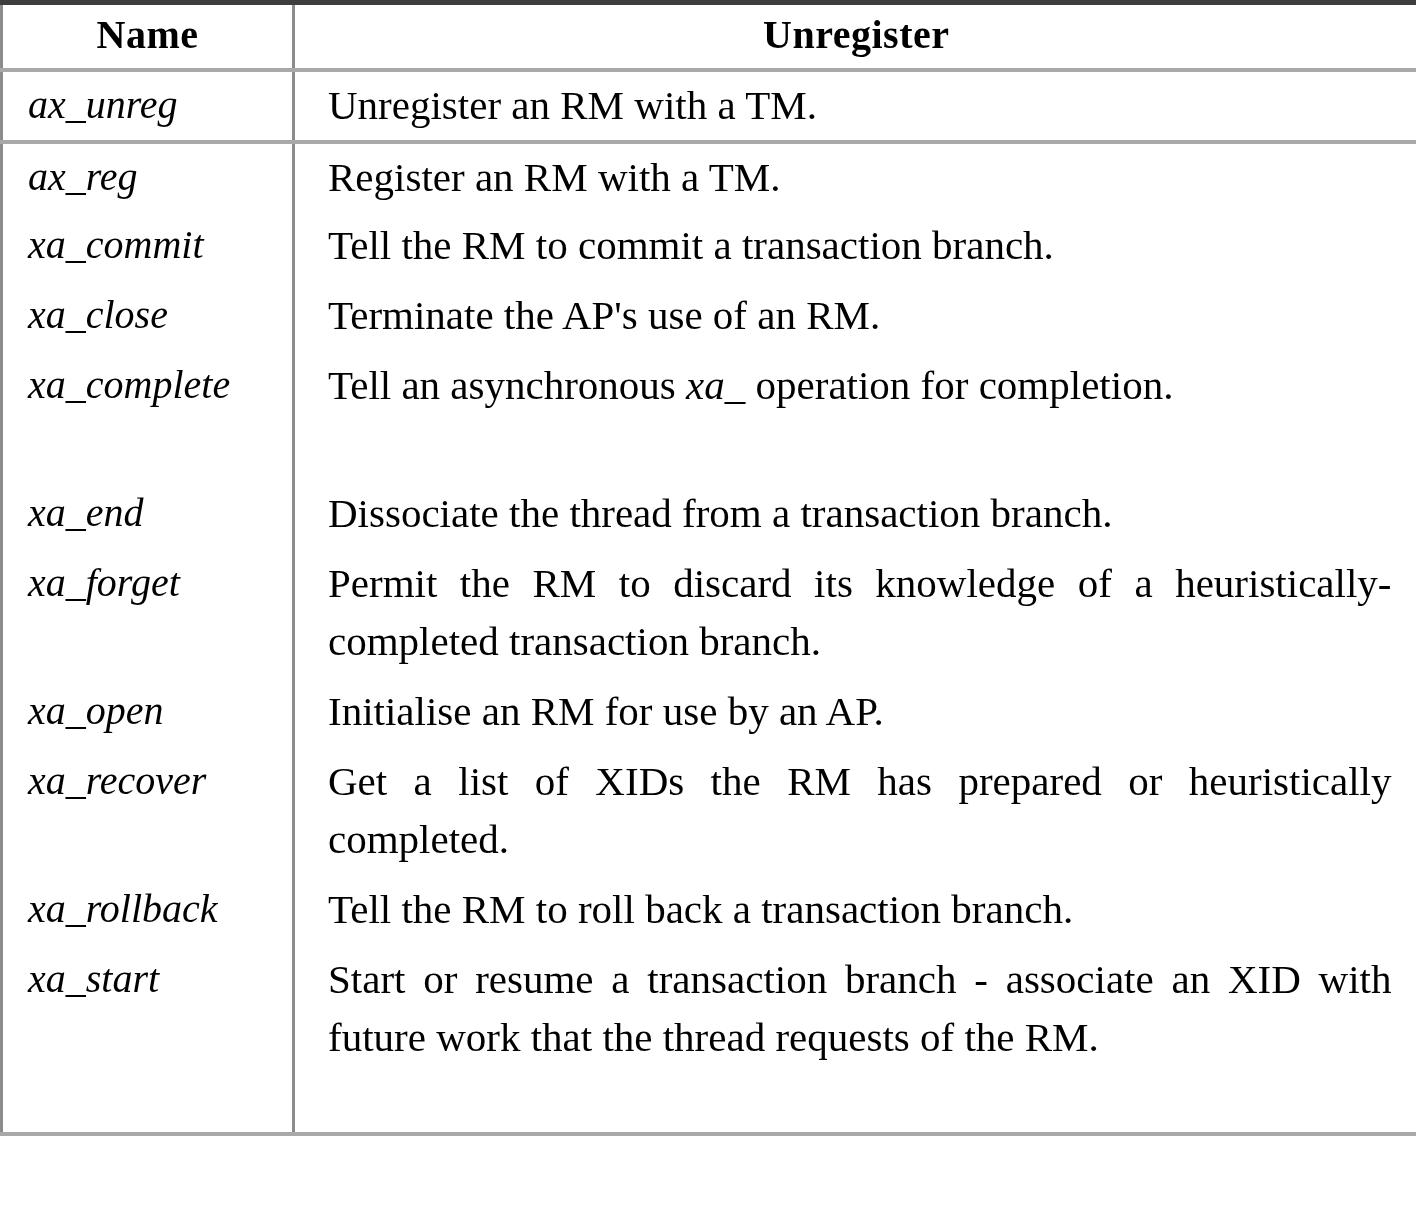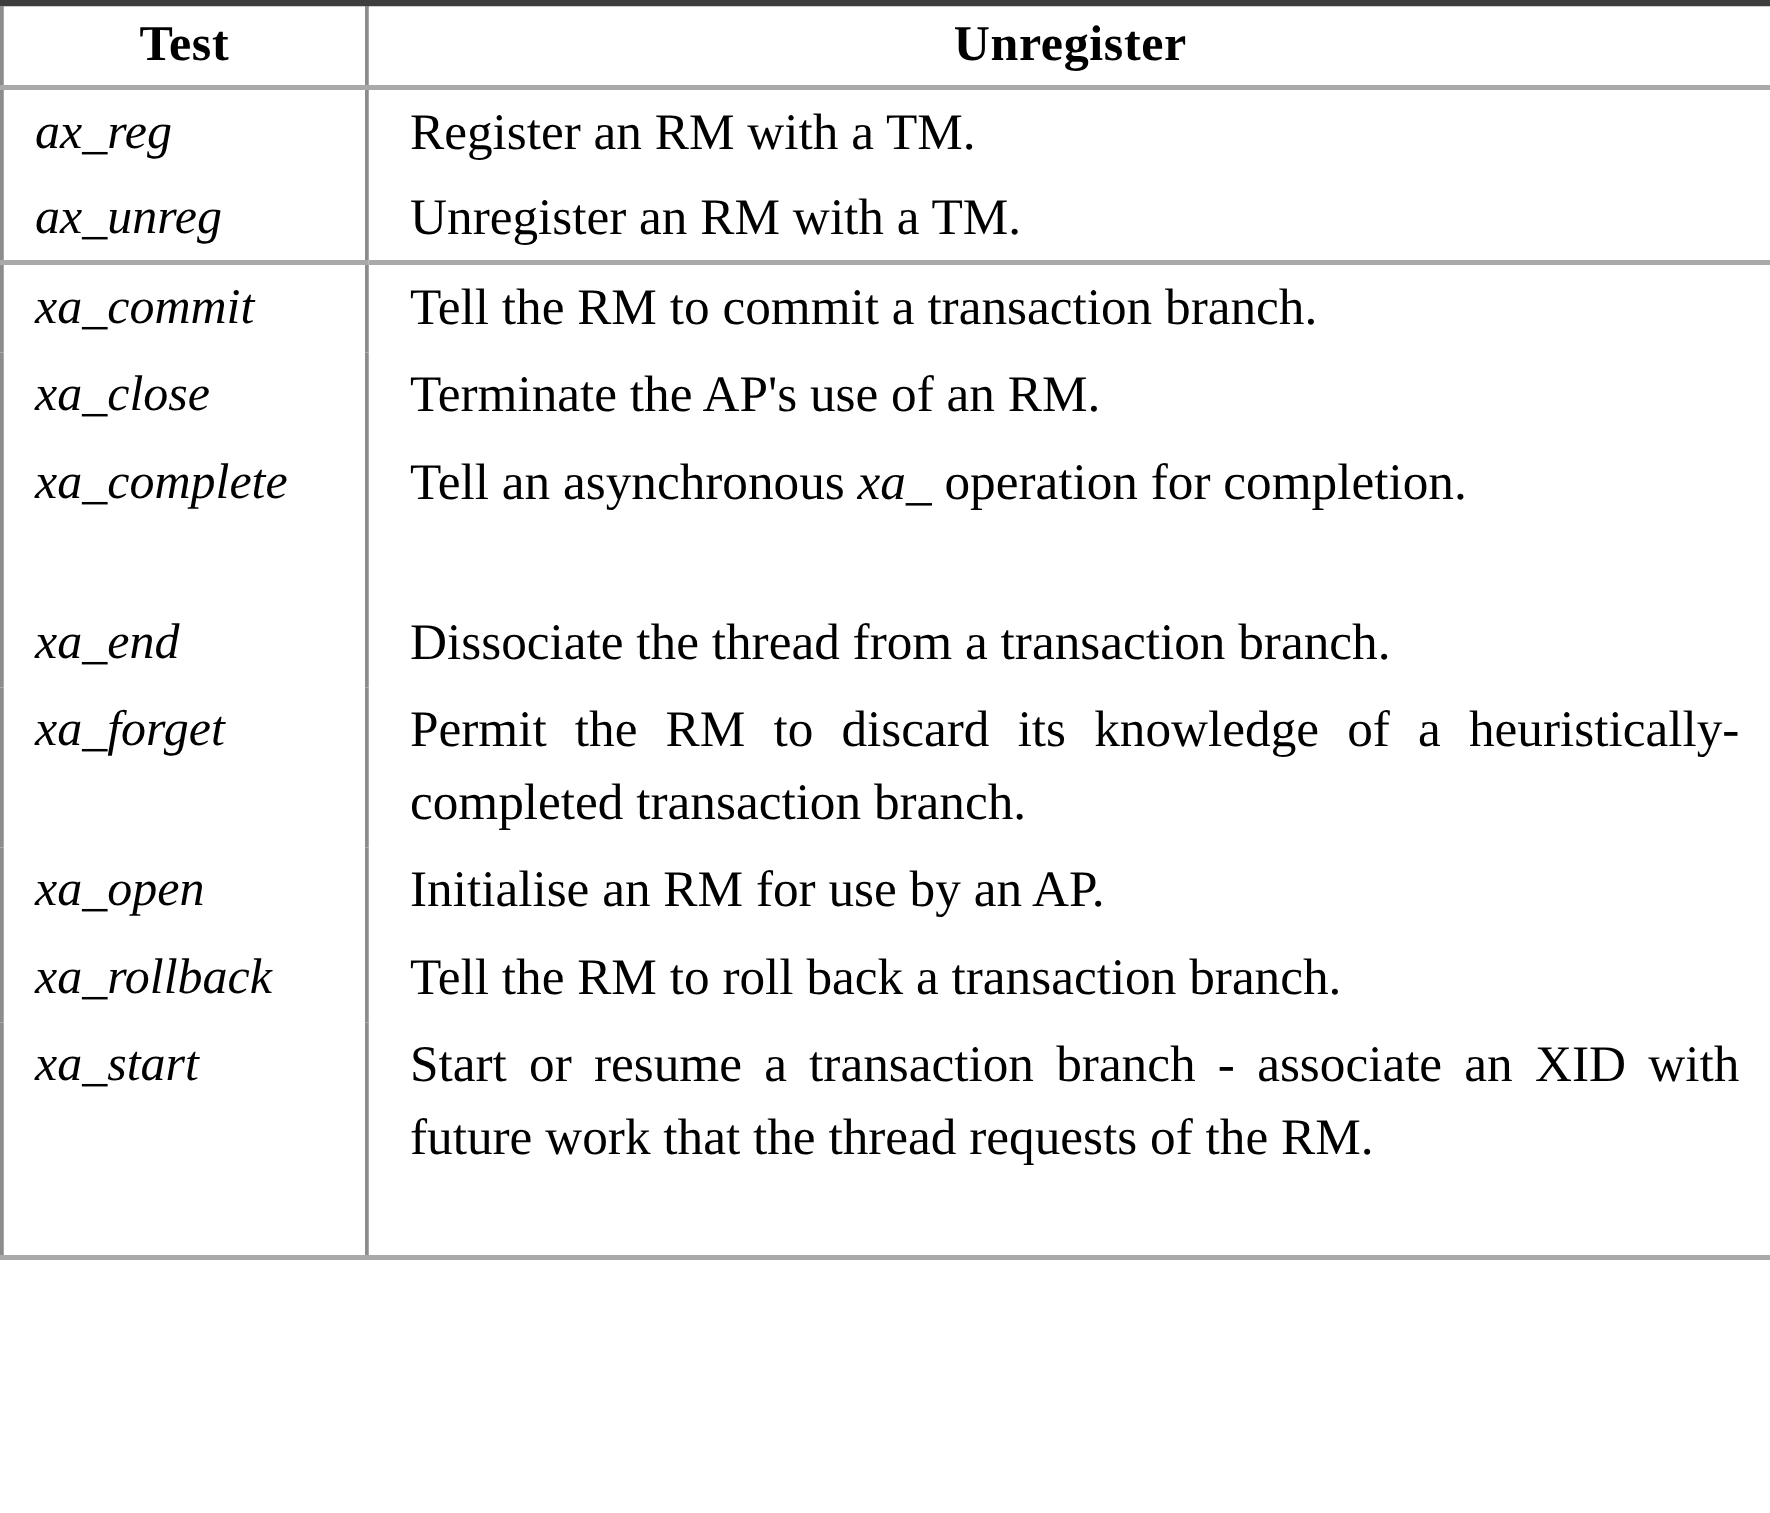--- a/index.html
+++ b/index.html
@@ -94,32 +94,32 @@
 <body>
 
 <div class="table-wrap">
   <table class="api-table">
     <colgroup>
       <col class="col-name">
       <col class="col-desc">
     </colgroup>
     <thead>
       <tr class="head-row">
-        <th class="head-cell name-cell">Test</th>
+        <th class="head-cell name-cell">Name</th>
         <th class="head-cell desc-head">Unregister</th>
       </tr>
     </thead>
     <tbody>
+      <tr class="r-ax group-end">
+        <td class="name-cell">ax_unreg</td>
+        <td class="desc-cell single">Unregister an RM with a TM.</td>
+      </tr>
       <tr class="r-ax">
         <td class="name-cell">ax_reg</td>
         <td class="desc-cell single">Register an RM with a TM.</td>
-      </tr>
-      <tr class="r-ax group-end">
-        <td class="name-cell">ax_unreg</td>
-        <td class="desc-cell single">Unregister an RM with a TM.</td>
       </tr>
     </tbody>
     <tbody>
       <tr class="r-one">
         <td class="name-cell">xa_commit</td>
         <td class="desc-cell single">Tell the RM to commit a transaction branch.</td>
       </tr>
       <tr class="r-one">
         <td class="name-cell">xa_close</td>
         <td class="desc-cell single">Terminate the AP's use of an RM.</td>
@@ -133,20 +133,24 @@
         <td class="desc-cell single">Dissociate the thread from a transaction branch.</td>
       </tr>
       <tr class="r-two">
         <td class="name-cell">xa_forget</td>
         <td class="desc-cell">Permit the RM to discard its knowledge of a heuristically-completed transaction branch.</td>
       </tr>
       <tr class="r-one">
         <td class="name-cell">xa_open</td>
         <td class="desc-cell single">Initialise an RM for use by an AP.</td>
       </tr>
+      <tr class="r-two">
+        <td class="name-cell">xa_recover</td>
+        <td class="desc-cell">Get a list of XIDs the RM has prepared or heuristically completed.</td>
+      </tr>
       <tr class="r-one">
         <td class="name-cell">xa_rollback</td>
         <td class="desc-cell single">Tell the RM to roll back a transaction branch.</td>
       </tr>
       <tr class="r-three">
         <td class="name-cell">xa_start</td>
         <td class="desc-cell">Start or resume a transaction branch - associate an XID with future work that the thread requests of the RM.</td>
       </tr>
     </tbody>
   </table>

